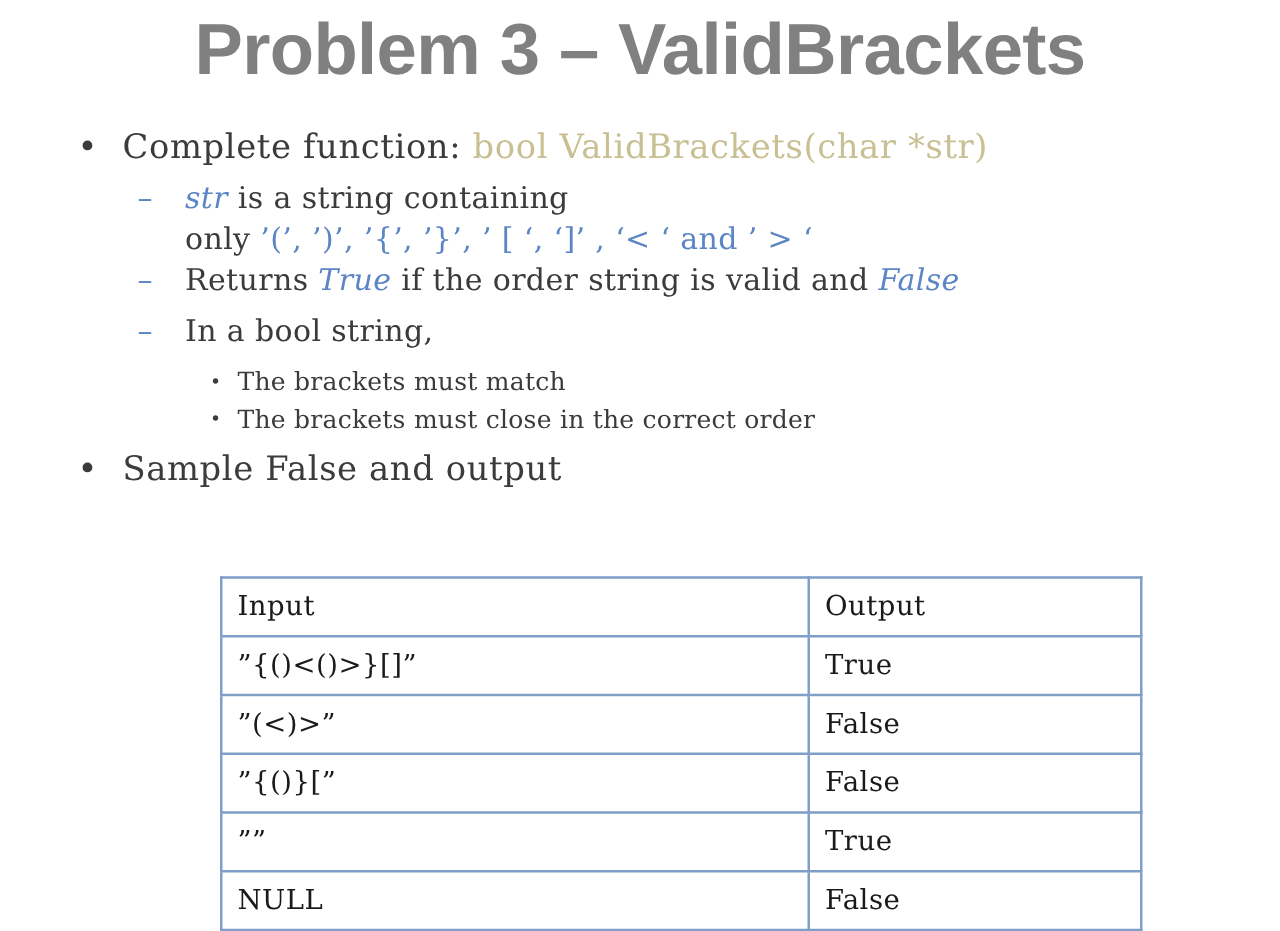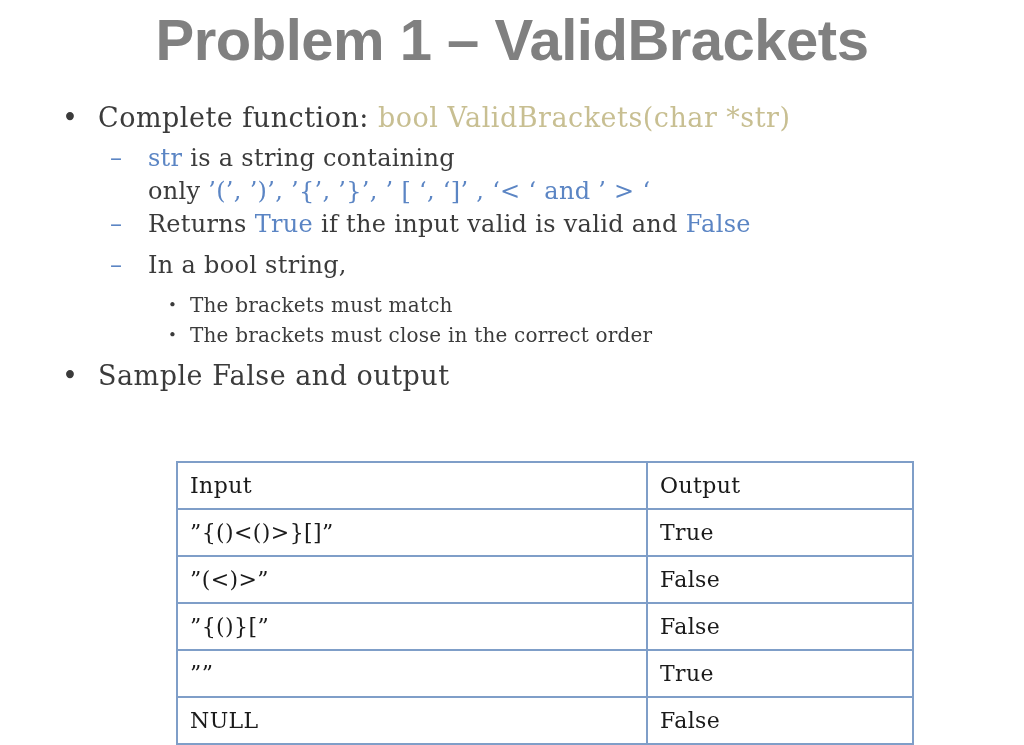--- a/index.html
+++ b/index.html
@@ -95,21 +95,21 @@
   .lvl3 > .bullet-smalldot {
     position: absolute;
     left: 168px;
     top: 0;
     font-size: 15px;
     line-height: 30px;
     color: #3b3b3b;
   }
 
   .code-khaki { color: #c8bf92; text-align: center; }
-  .kw-blue-it { color: #5b85c4; }
+  .kw-blue-it { color: #5b85c4; font-style: italic; }
   .brk { color: #5b85c4; }
 
   .spacer-6 { height: 6px; }
   .spacer-8 { height: 8px; }
 
   
   .table-wrap {
     position: absolute;
     left: 176px;
     top: 461px;
@@ -142,21 +142,21 @@
     font-family: "DejaVu Serif", serif;
     font-size: 22px;
     letter-spacing: 1.2px;
   }
 </style>
 </head>
 <body>
 
 <div class="slide">
 
-  <div class="title">Problem 1 – ValidBrackets</div>
+  <div class="title">Problem 3 – ValidBrackets</div>
 
   <div class="body">
 
     <div class="lvl1">
       <span class="bullet-dot">•</span>
       <span>Complete function:</span>
       <span class="code-khaki">bool ValidBrackets(char *str)</span>
     </div>
 
     <div class="spacer-6"></div>
@@ -166,21 +166,21 @@
       <span class="kw-blue-it">str</span>
       <span>is a string containing</span><br>
       <span>only</span>
       <span class="brk">’(’, ’)’, ’{’, ’}’, ’ [ ‘,  ‘]’ ,  ‘&lt; ‘ and ’ &gt; ‘</span>
     </div>
 
     <div class="lvl2">
       <span class="bullet-dash">–</span>
       <span>Returns</span>
       <span class="kw-blue-it">True</span>
-      <span>if the input valid is valid and</span>
+      <span>if the order string is valid and</span>
       <span class="kw-blue-it">False</span><br>
     </div>
 
     <div class="spacer-8"></div>
 
     <div class="lvl2">
       <span class="bullet-dash">–</span>
       <span>In a bool string,</span>
     </div>
 

